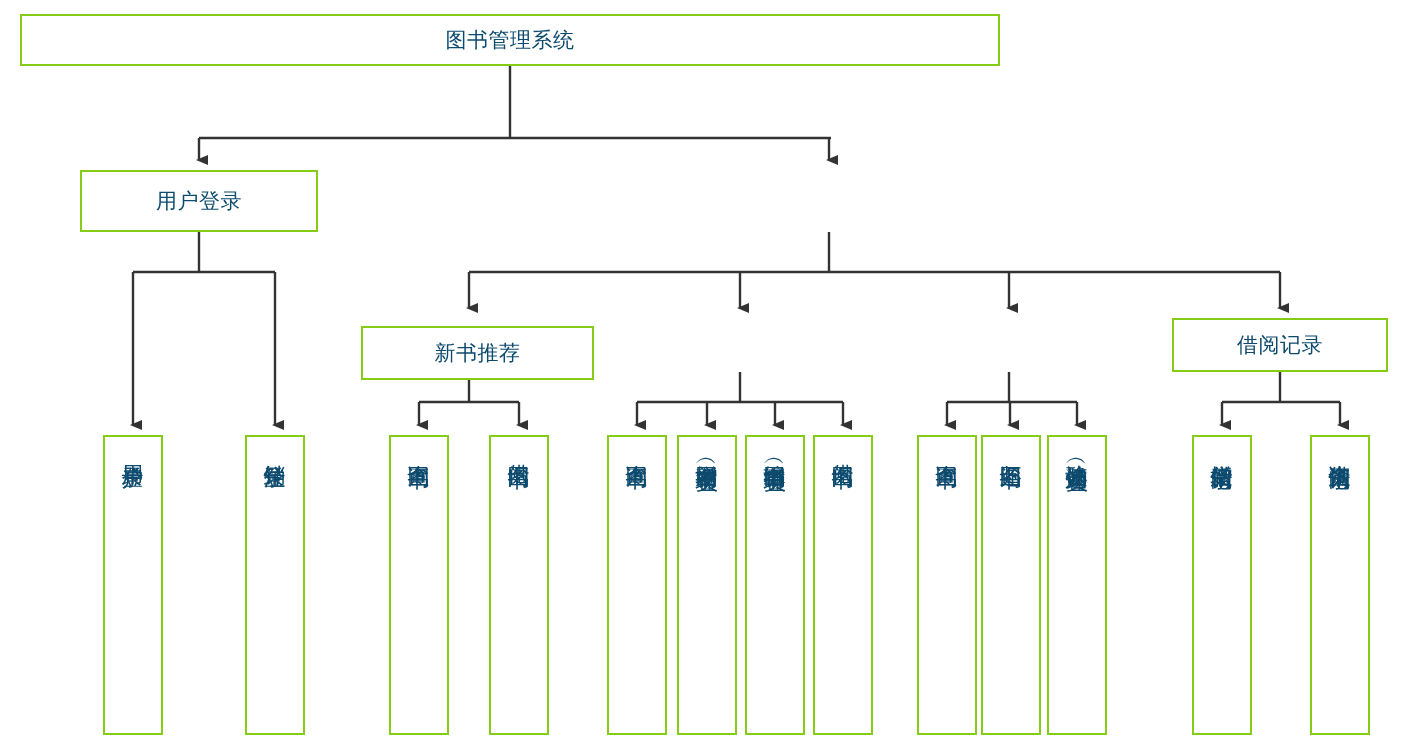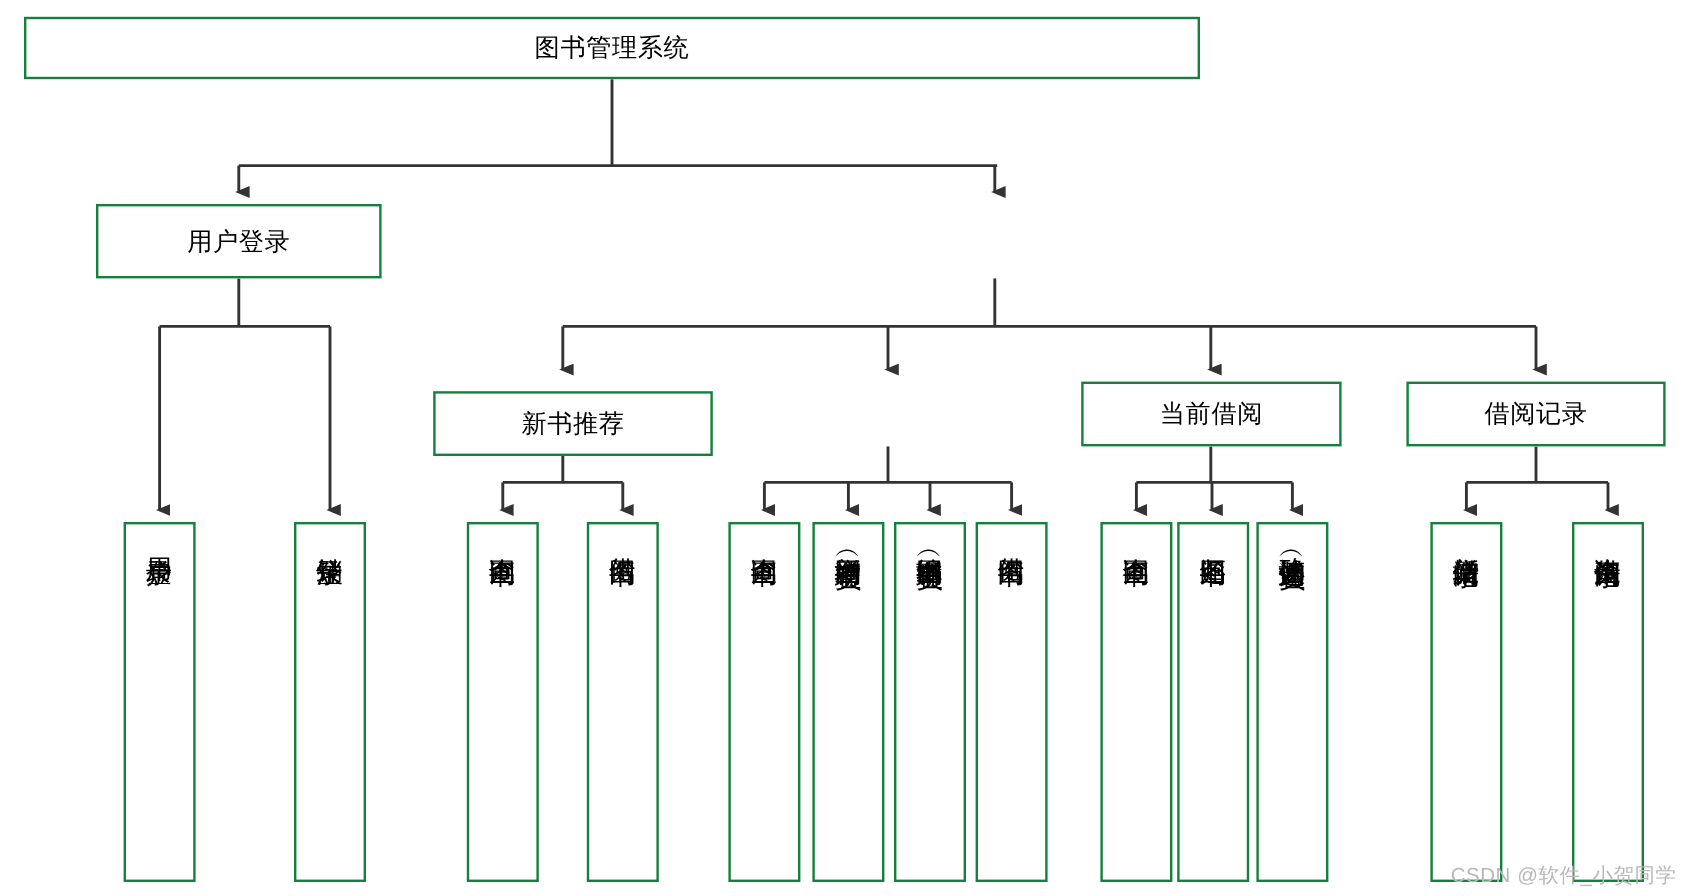--- a/index.html
+++ b/index.html
@@ -17,26 +17,26 @@
   svg#edges{
     position:absolute;
     left:0; top:0;
     width:1405px;
     height:747px;
     pointer-events:none;
   }
   .node{
     position:absolute;
     box-sizing:border-box;
-    border:2px solid #15803d;
+    border:2px solid #84cc16;
     background:#ffffff;
     display:flex;
     align-items:center;
     justify-content:center;
-    color:#000000;
+    color:#0c4a6e;
     text-align:right;
   }
   .node.horiz{
     font-size:21px;
     letter-spacing:0.5px;
   }
   .node.vert{
     writing-mode:vertical-rl;
     text-orientation:upright;
     font-size:22px;
@@ -123,23 +123,20 @@
     <span>图书管理系统</span>
   </div>
 
   <div class="node horiz" style="left:80px;top:170px;width:238px;height:62px;">
     <span>用户登录</span>
   </div>
 
   <div class="node horiz" style="left:361px;top:326px;width:233px;height:54px;font-family:Liberation Mono, monospace;">
     <span>新书推荐</span>
   </div>
-  <div class="node horiz" style="left:901px;top:318px;width:217px;height:54px;">
-    <span>当前借阅</span>
-  </div>
   <div class="node horiz" style="left:1172px;top:318px;width:216px;height:54px;font-family:Liberation Serif, serif;">
     <span>借阅记录</span>
   </div>
 
   <div class="node vert" style="left:103px;top:435px;width:60px;height:300px;">
     <span class="vtext">用户登录</span>
   </div>
   <div class="node vert" style="left:245px;top:435px;width:60px;height:300px;">
     <span class="vtext">注销登录</span>
   </div>
@@ -174,14 +171,13 @@
     <span class="vtext">确认归还（管理员）</span>
   </div>
 
   <div class="node vert" style="left:1192px;top:435px;width:60px;height:300px;">
     <span class="vtext">新增借阅记录</span>
   </div>
   <div class="node vert" style="left:1310px;top:435px;width:60px;height:300px;">
     <span class="vtext">查询借阅记录</span>
   </div>
 
-  <div id="watermark">CSDN @软件_小贺同学</div>
 </div>
 
 </body></html>

